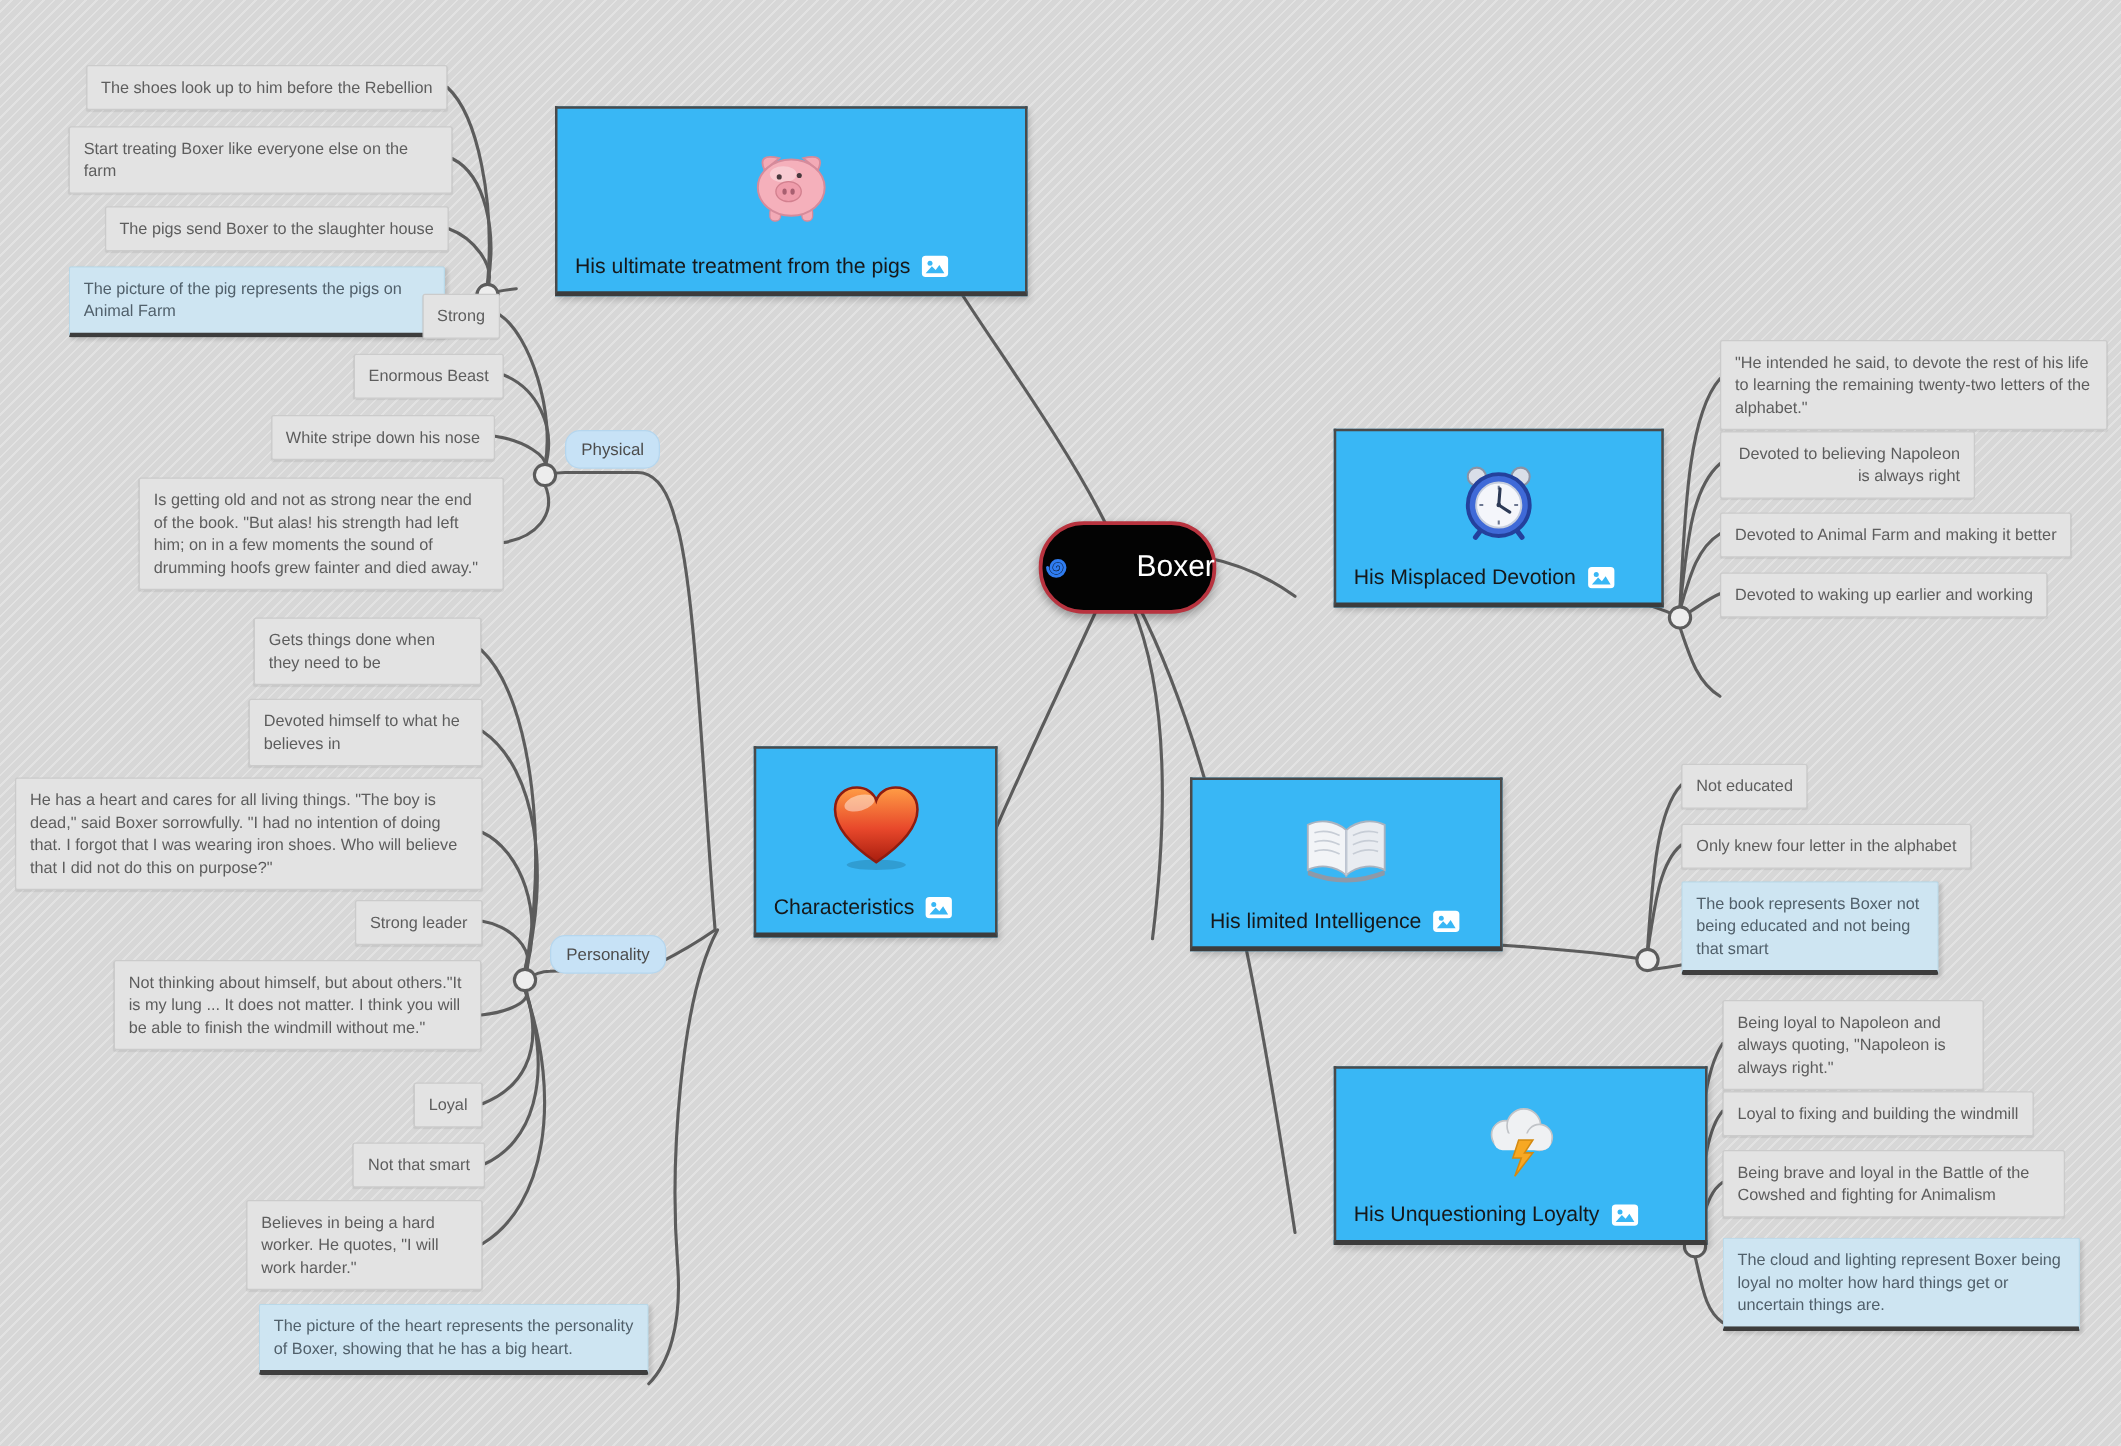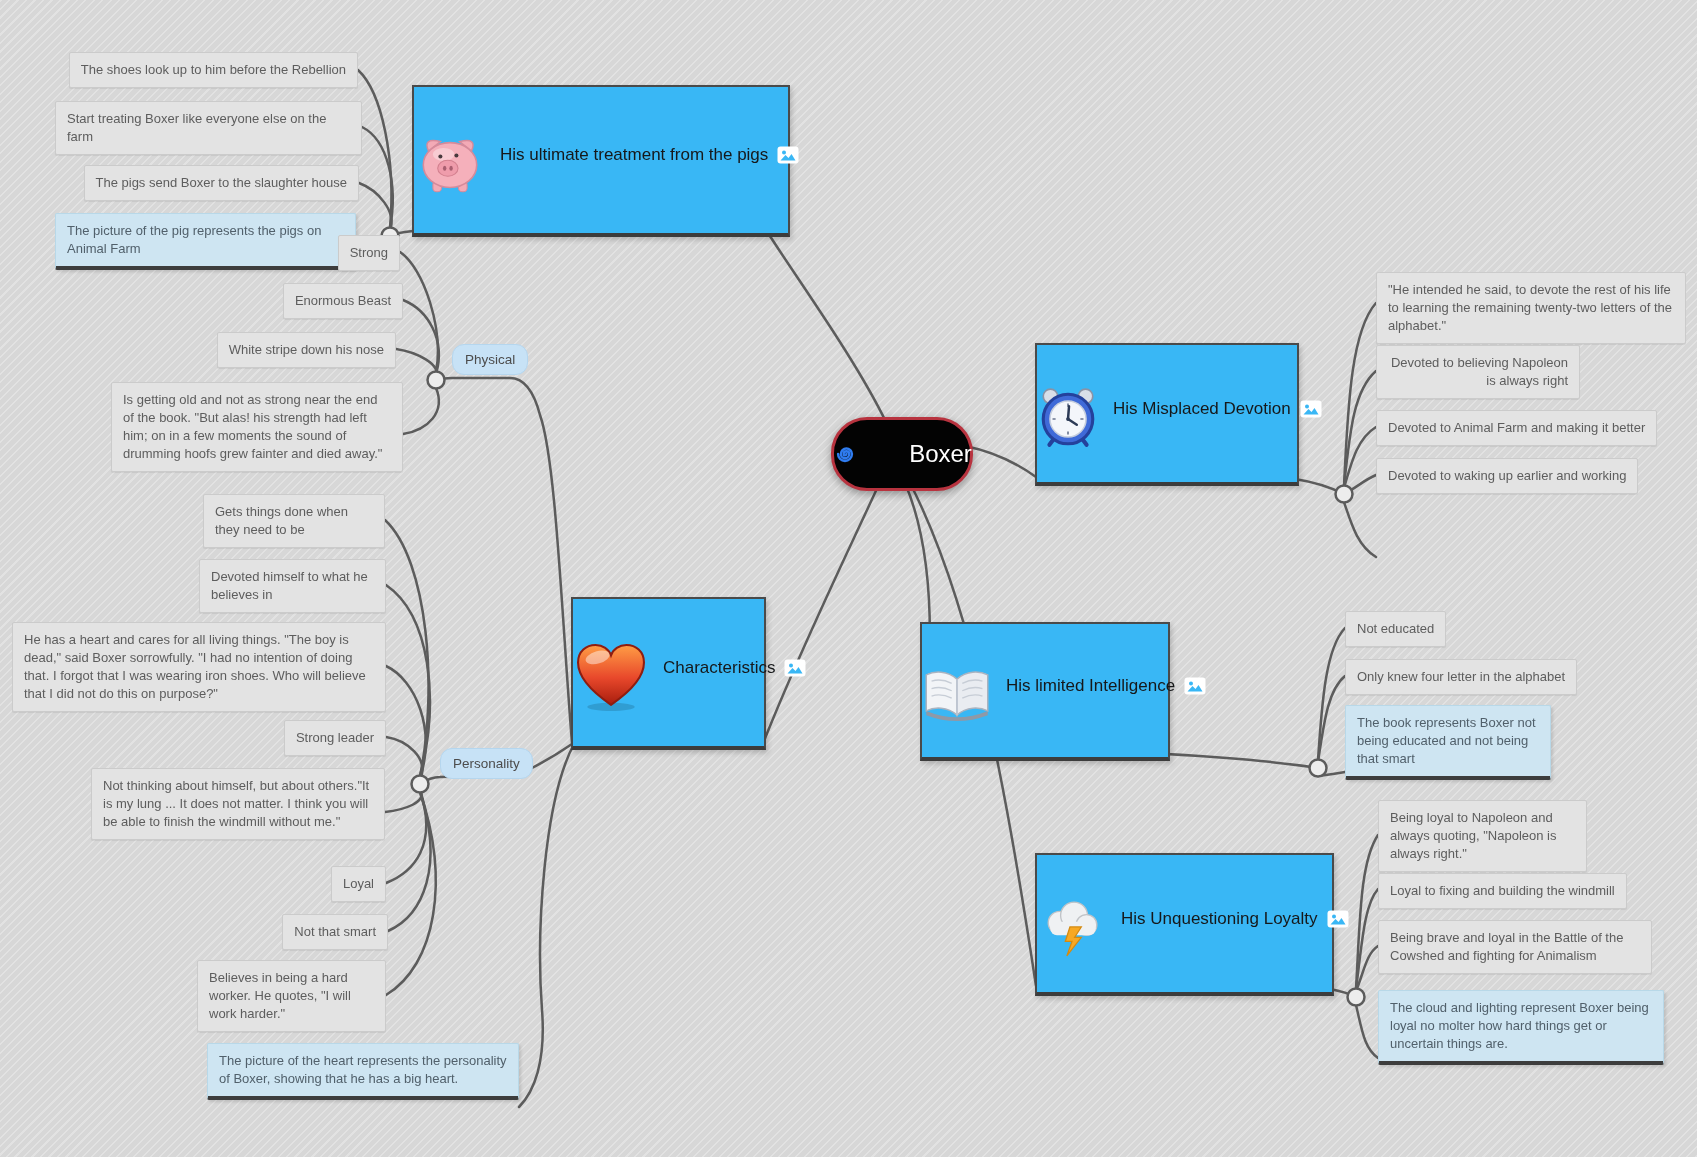--- a/index.html
+++ b/index.html
@@ -20,21 +20,21 @@
   .node.highlight{
     background:#cee5f2;border:1px solid #b8d8e8;border-bottom:4px solid #3d3d3d;color:#51606b;
     box-shadow:2px 2px 3px rgba(0,0,0,.12);
   }
   .label-node{
     position:absolute;z-index:2;background:#c7e2f6;border:1px solid #b5d6ee;border-radius:12px;
     padding:7px 12px;font-size:13.5px;color:#4c4c4c;white-space:nowrap;
   }
   .section{
     position:absolute;z-index:2;background:#39b7f5;border:2px solid #4a4a4a;border-bottom:4px solid #3c3c3c;
-    display:flex;flex-direction:row;box-shadow:2px 3px 5px rgba(0,0,0,.18);
+    display:flex;flex-direction:column;box-shadow:2px 3px 5px rgba(0,0,0,.18);margin-left:32px;
   }
   .section .pic{flex:1;display:flex;align-items:center;justify-content:center;padding-top:8px;}
   .section .title-row{display:flex;align-items:center;gap:9px;padding:0 12px 10px 14px;}
   .section .title-row .t{font-size:17px;color:#16181a;white-space:nowrap;}
   .root-pill{
     position:absolute;z-index:3;left:831px;top:417px;width:136px;height:68px;
     background:#030303;border:3px solid #b8333f;border-radius:36px;
     display:flex;align-items:center;justify-content:center;gap:9px;
     box-shadow:0 3px 8px rgba(0,0,0,.35);
   }

